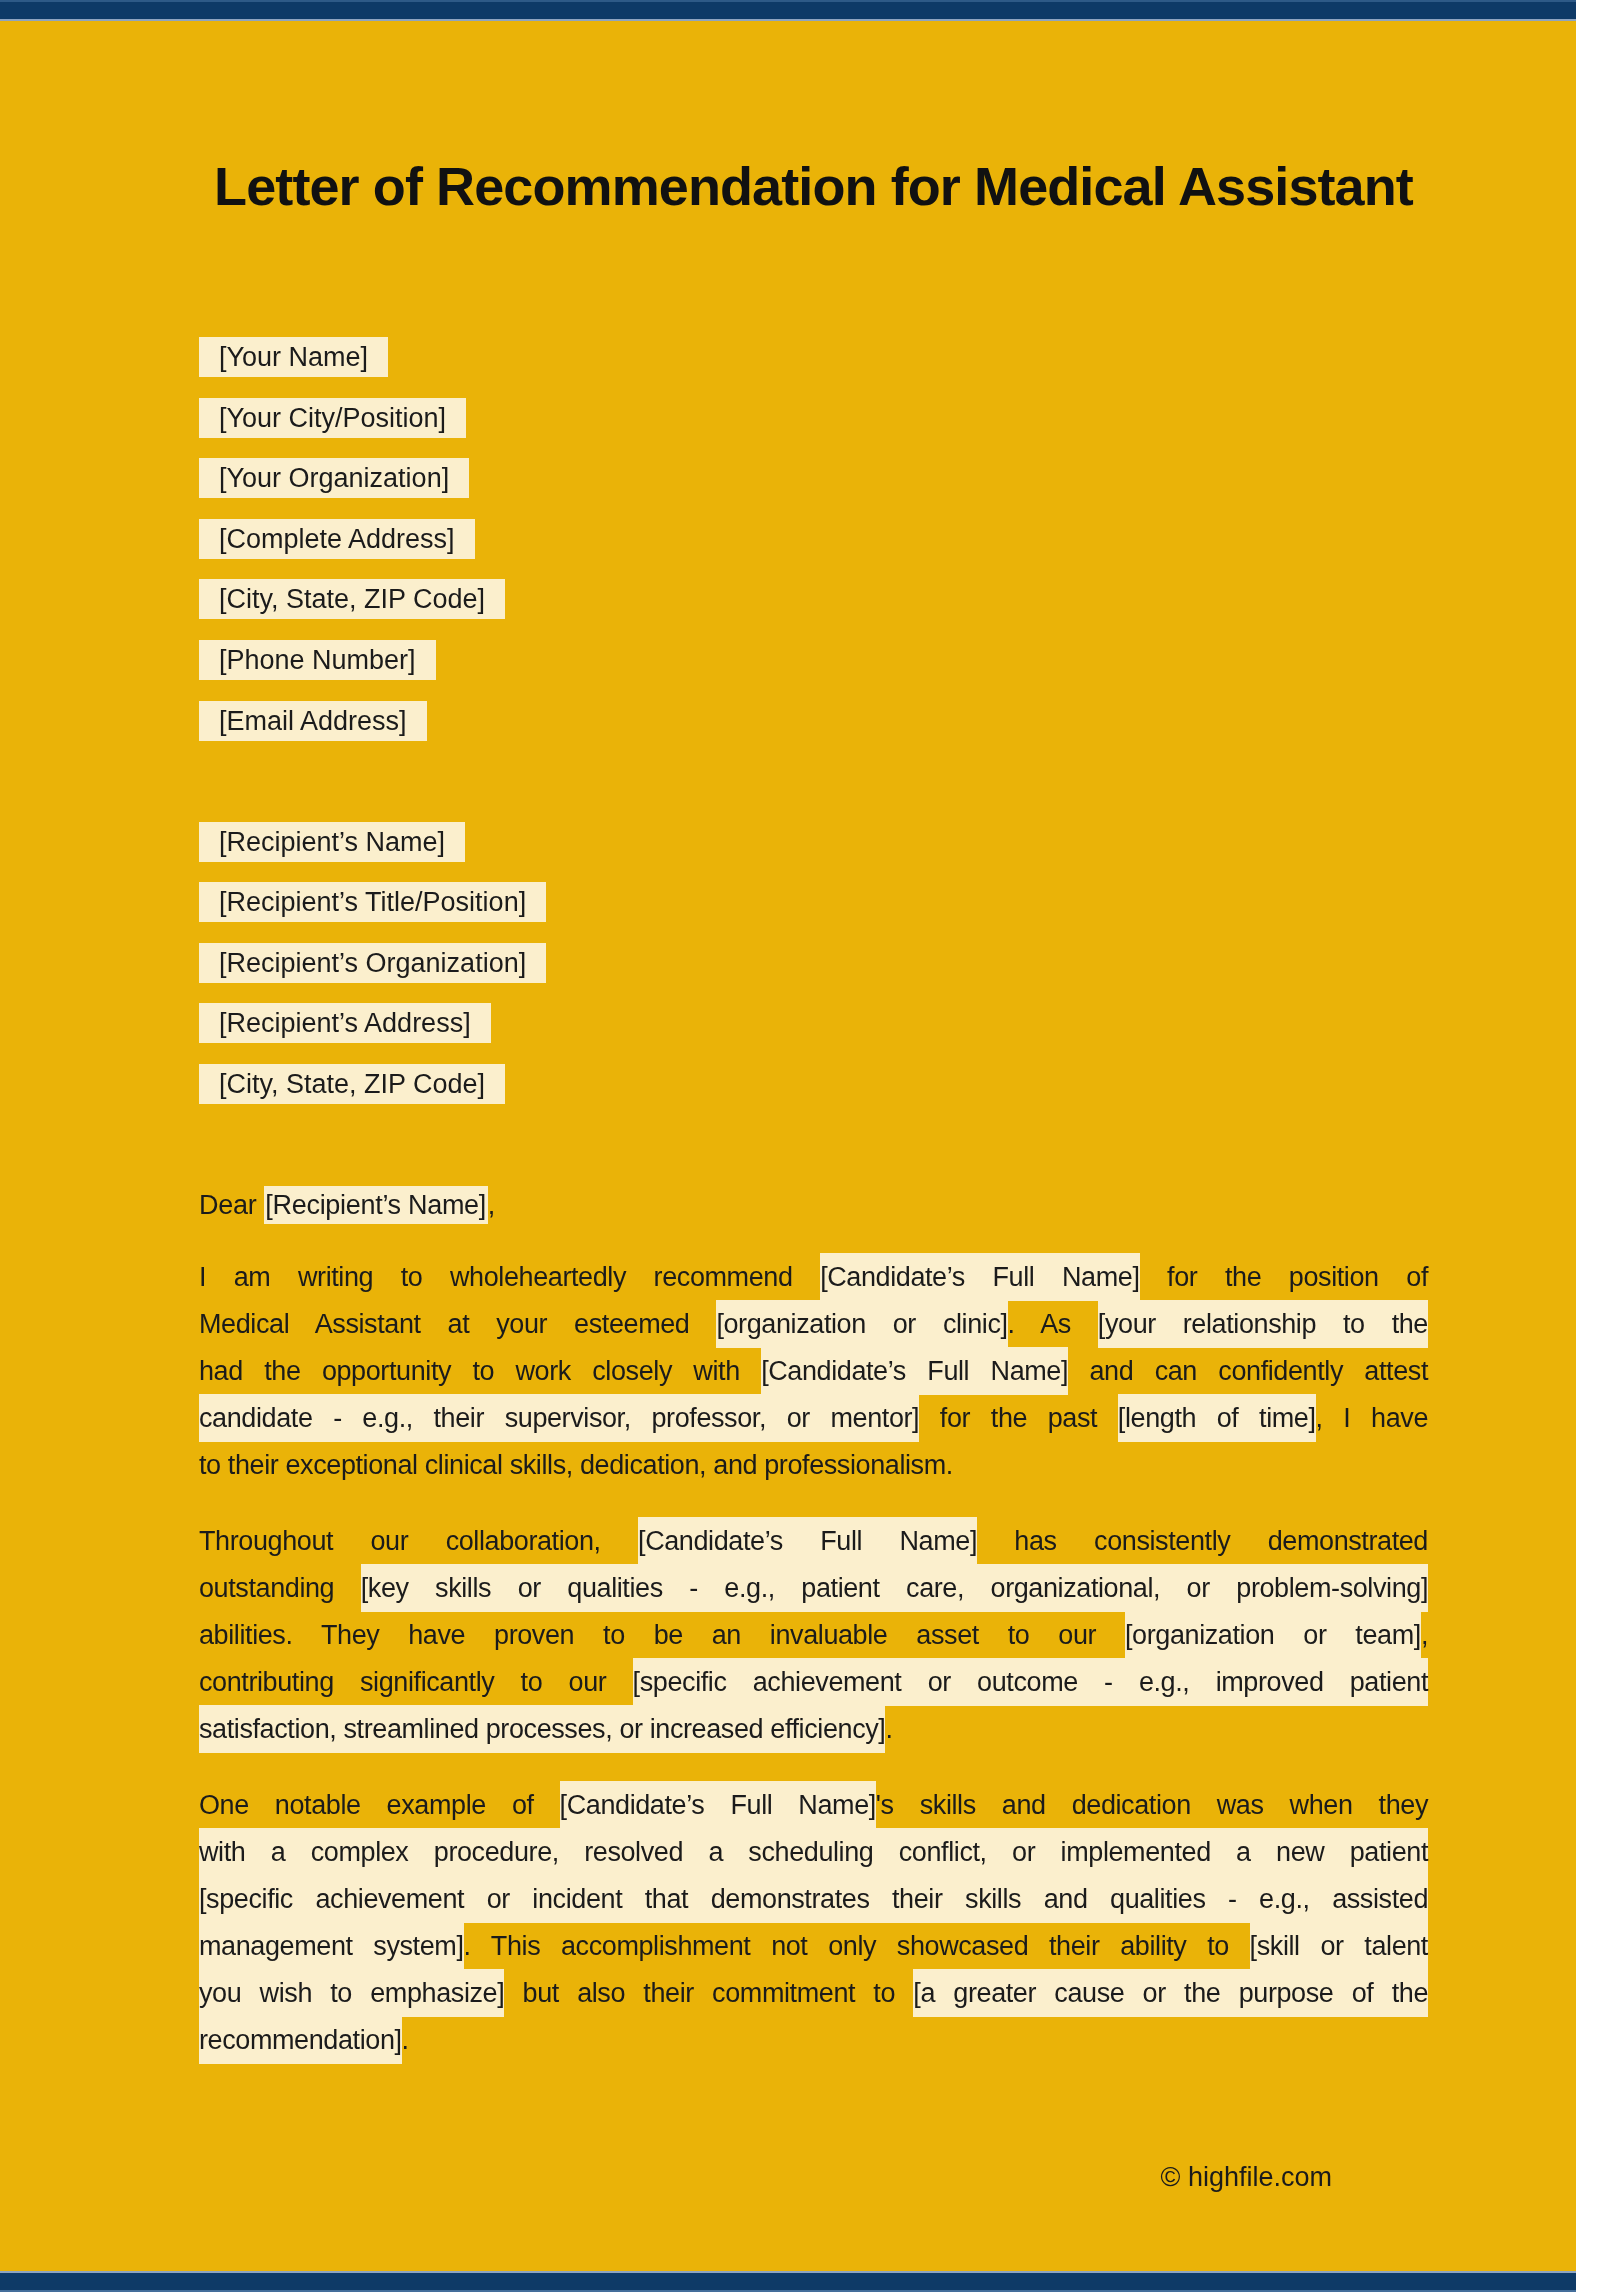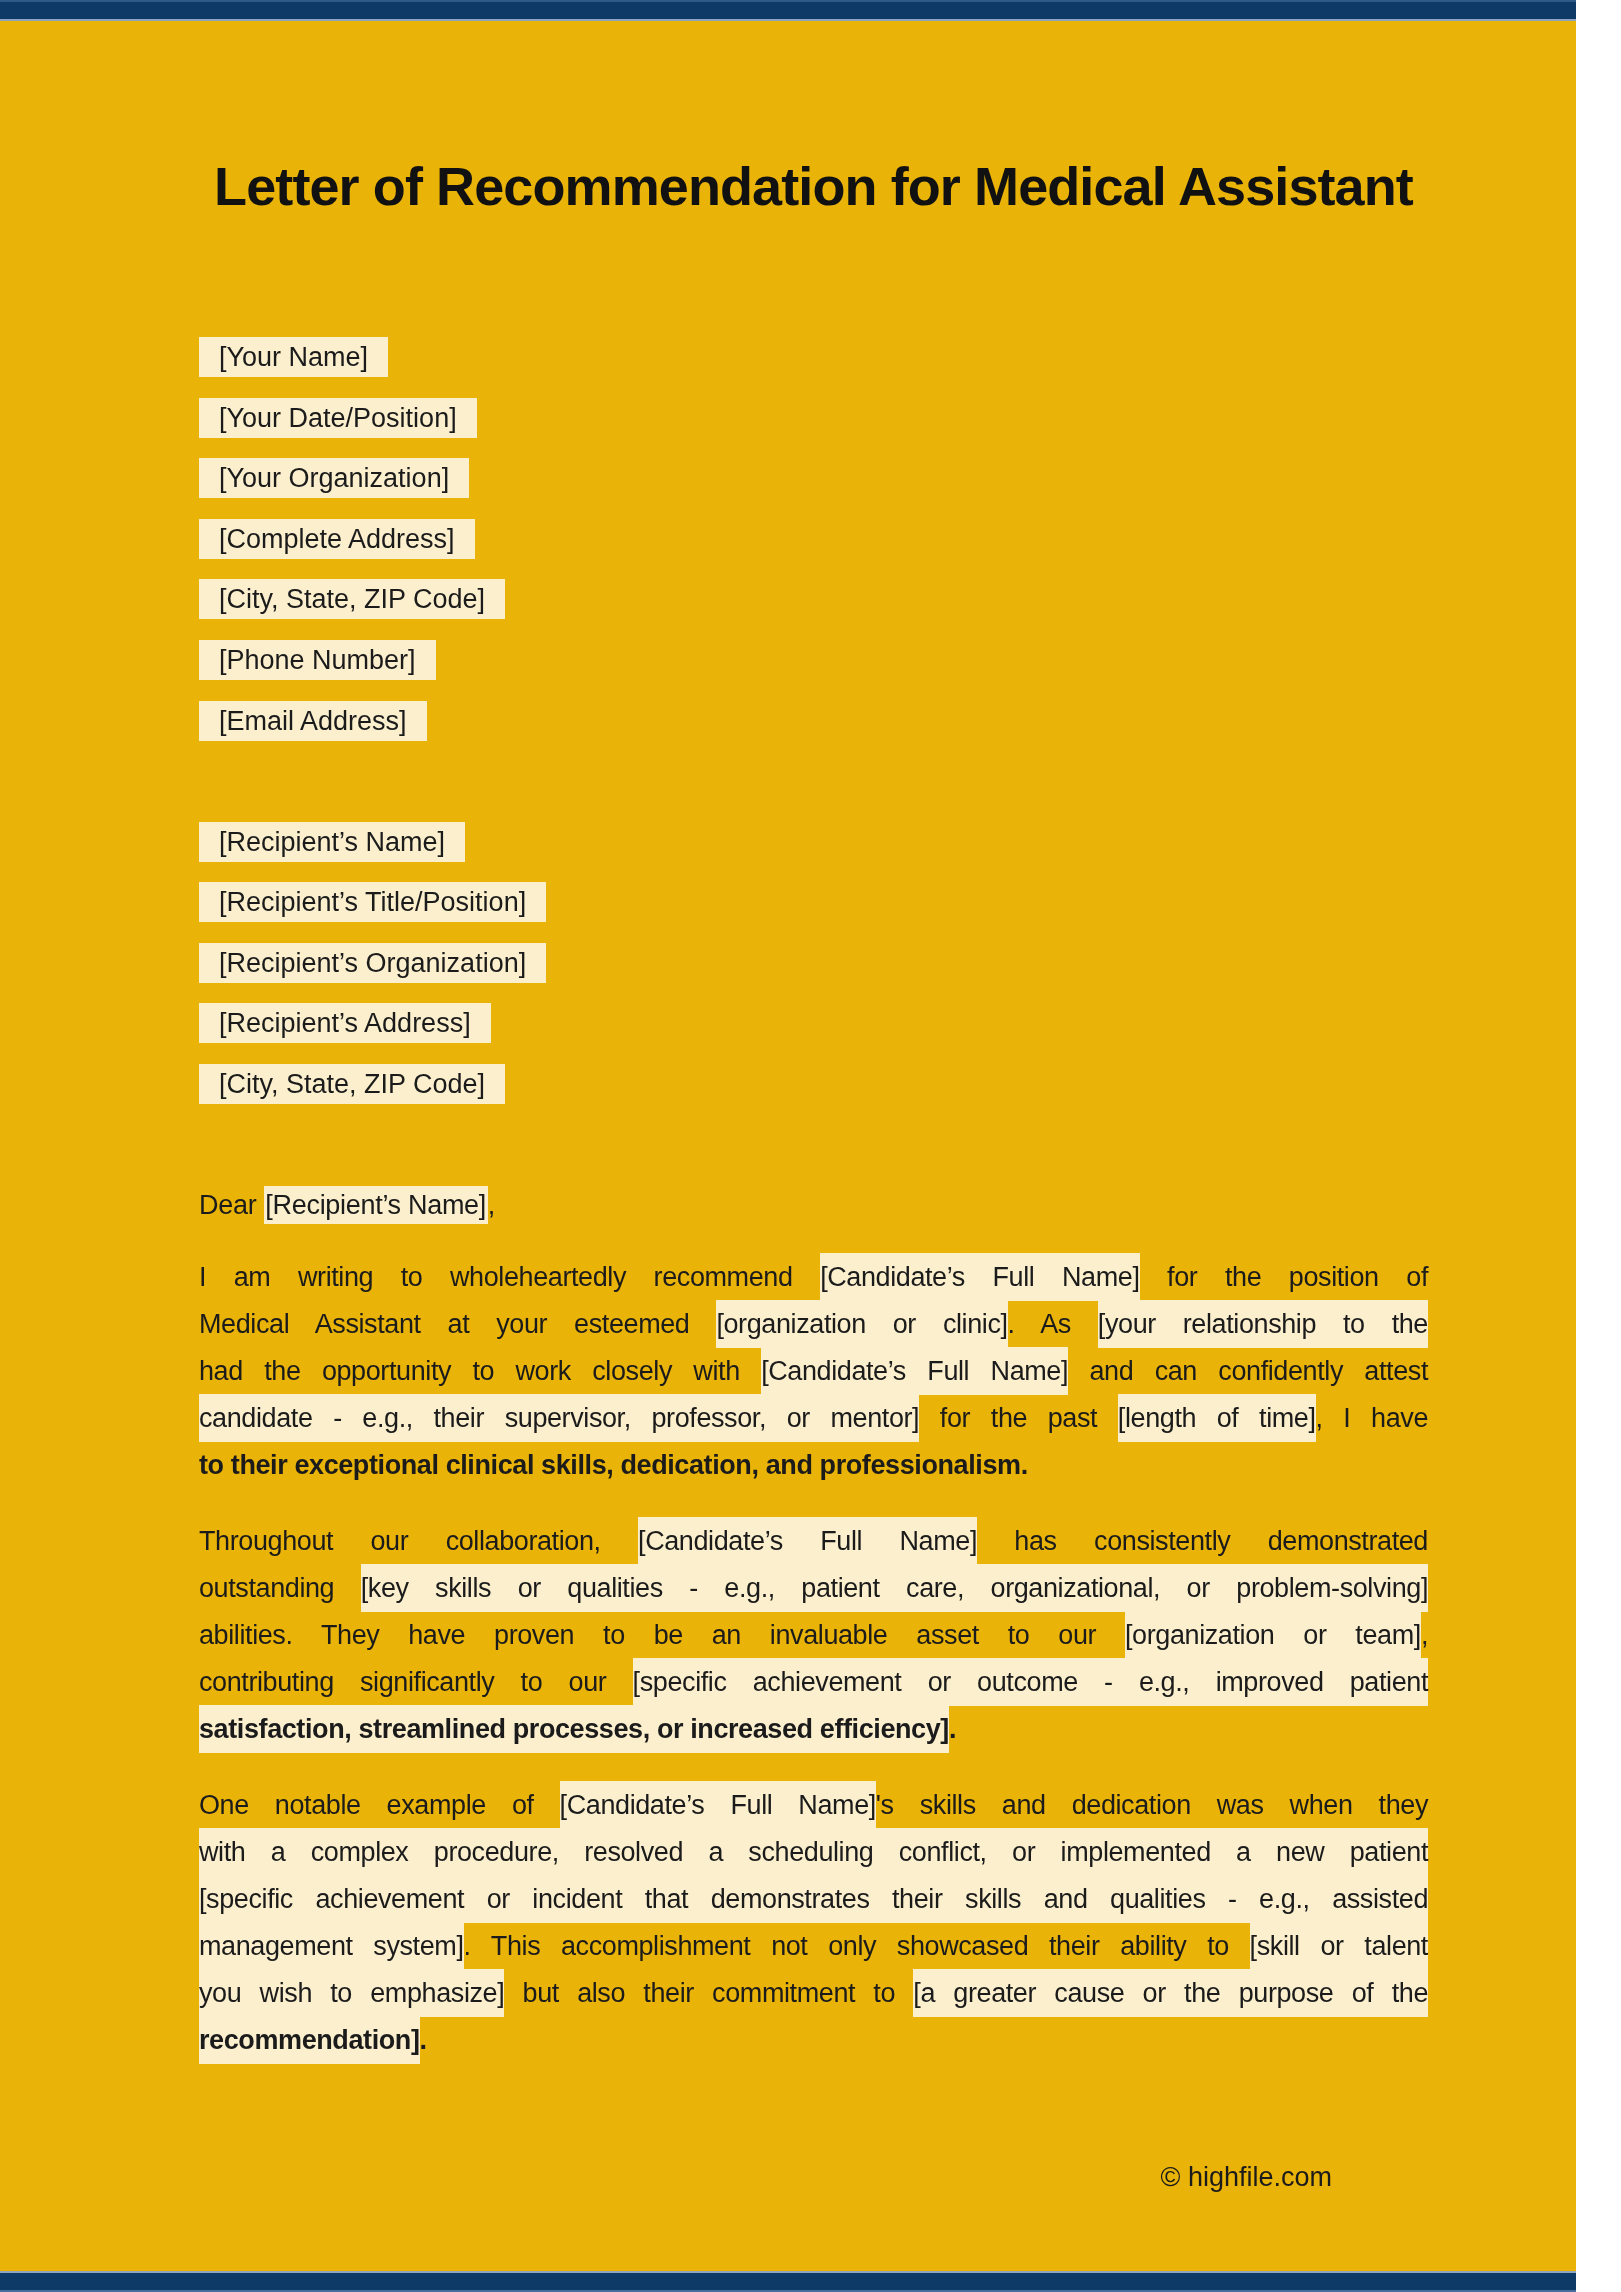--- a/index.html
+++ b/index.html
@@ -23,39 +23,39 @@
   .recipient{margin-top:81px;}
   .addr-line{margin:0 0 20.6px 0;font-size:27px;}
   .addr-line .hl{display:inline-block;line-height:40px;padding:0 20px;}
 
   .salutation{margin-top:81px;font-size:27px;line-height:40px;letter-spacing:-0.3px;}
   .salutation .hl{padding:3.6px 1.8px;}
 
   .para{margin:29px 0 0 0;}
   .p-line{font-size:27px;line-height:47px;letter-spacing:-0.4px;
           text-align:justify;text-align-last:justify;}
-  .p-line.last{text-align-last:left;font-weight:bold;}
+  .p-line.last{text-align-last:left;}
   .p-line .hl{padding:9px 0;}
 
   .footer{position:absolute;top:2162px;right:244px;font-size:27px;color:#1b1b1b;}
 </style>
 </head>
 <body>
 
 <div class="page">
 
   <div class="top-bar"></div>
 
   <div class="content">
 
     <h1 class="doc-title">Letter of Recommendation for Medical Assistant</h1>
 
     <div class="addr-block sender">
         <div class="addr-line"><span class="hl">[Your Name]</span></div>
-        <div class="addr-line"><span class="hl">[Your Date/Position]</span></div>
+        <div class="addr-line"><span class="hl">[Your City/Position]</span></div>
         <div class="addr-line"><span class="hl">[Your Organization]</span></div>
         <div class="addr-line"><span class="hl">[Complete Address]</span></div>
         <div class="addr-line"><span class="hl">[City, State, ZIP Code]</span></div>
         <div class="addr-line"><span class="hl">[Phone Number]</span></div>
         <div class="addr-line"><span class="hl">[Email Address]</span></div>
       </div>
 
 
     <div class="addr-block recipient">
         <div class="addr-line"><span class="hl">[Recipient’s Name]</span></div>

